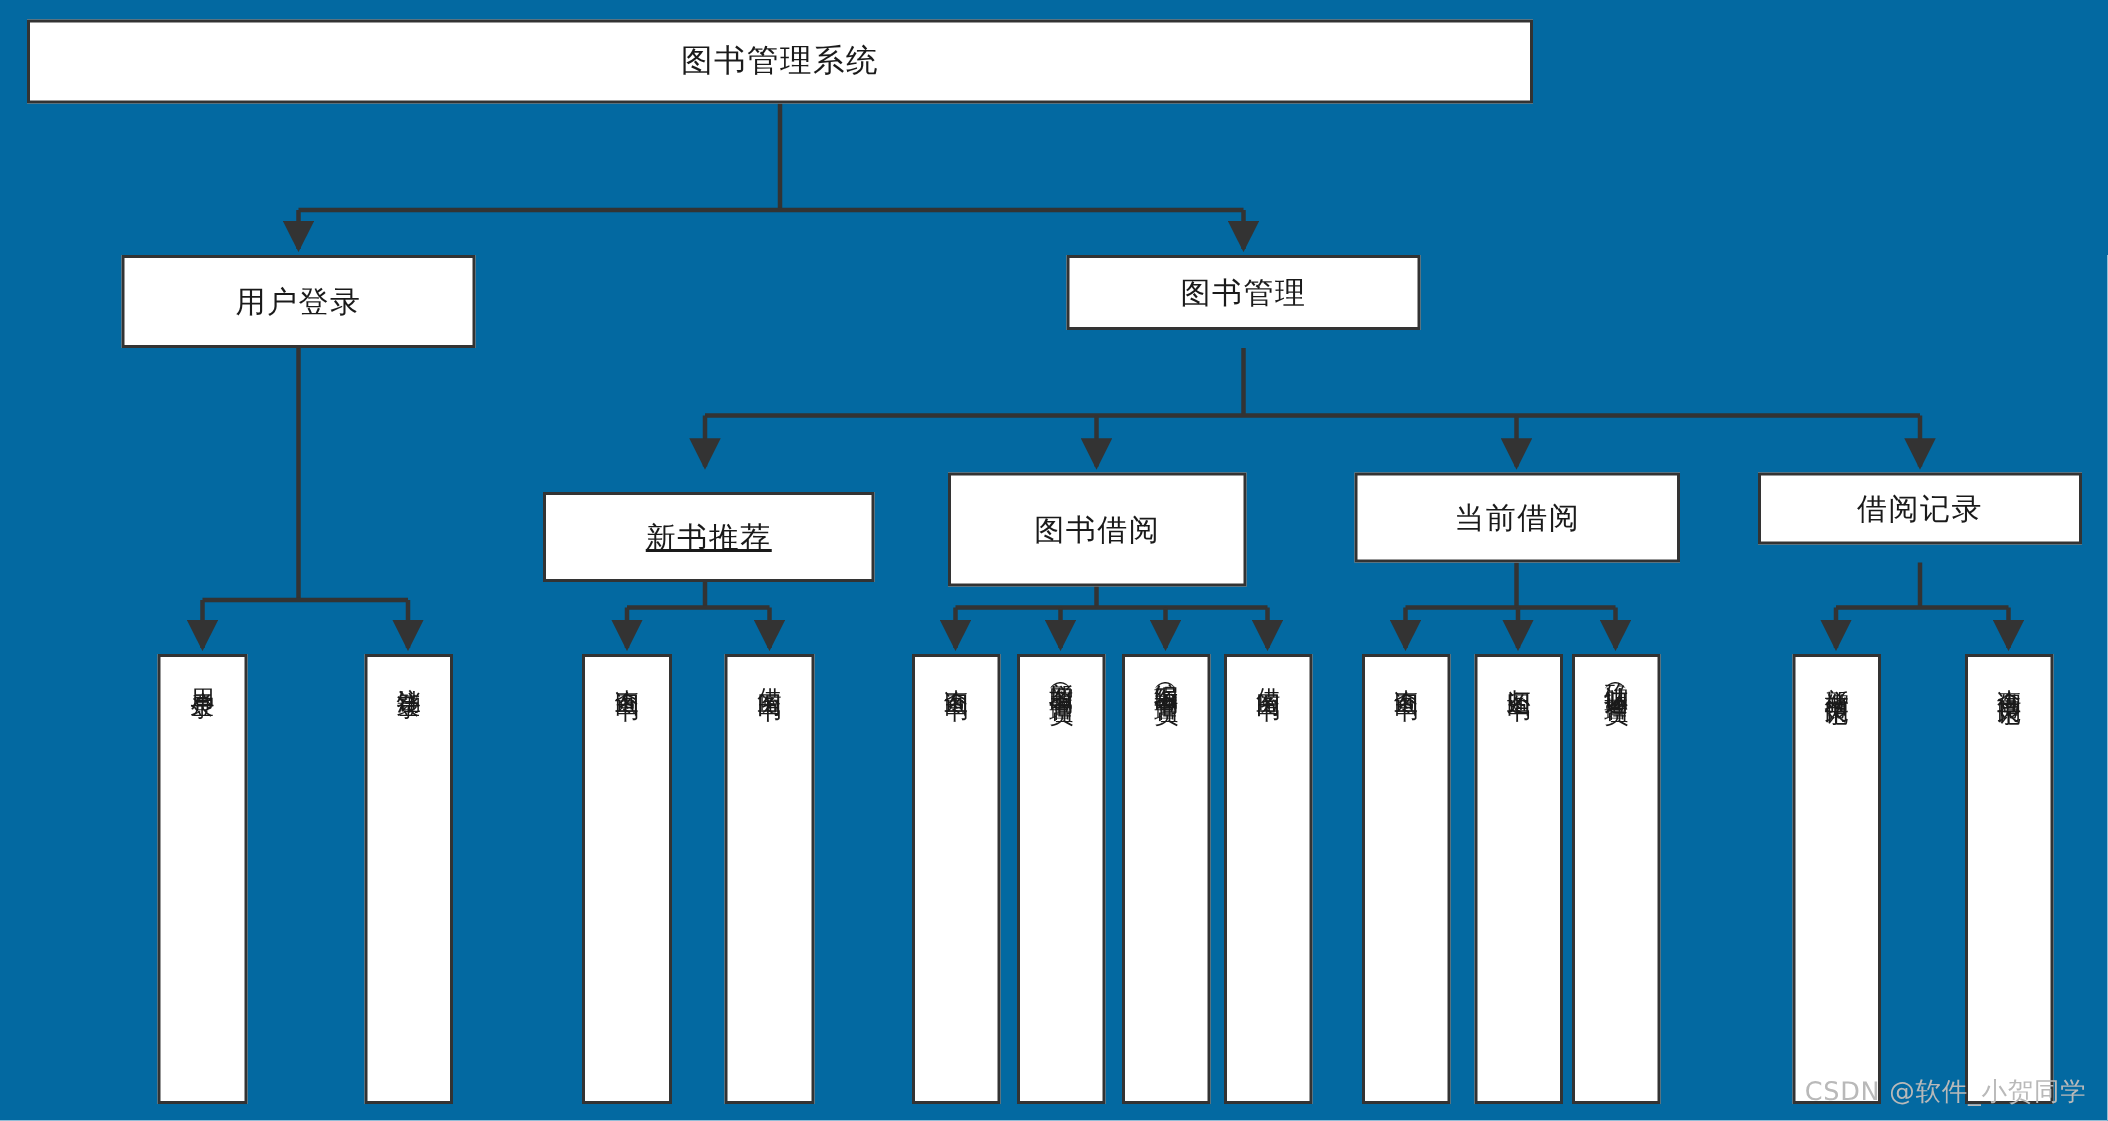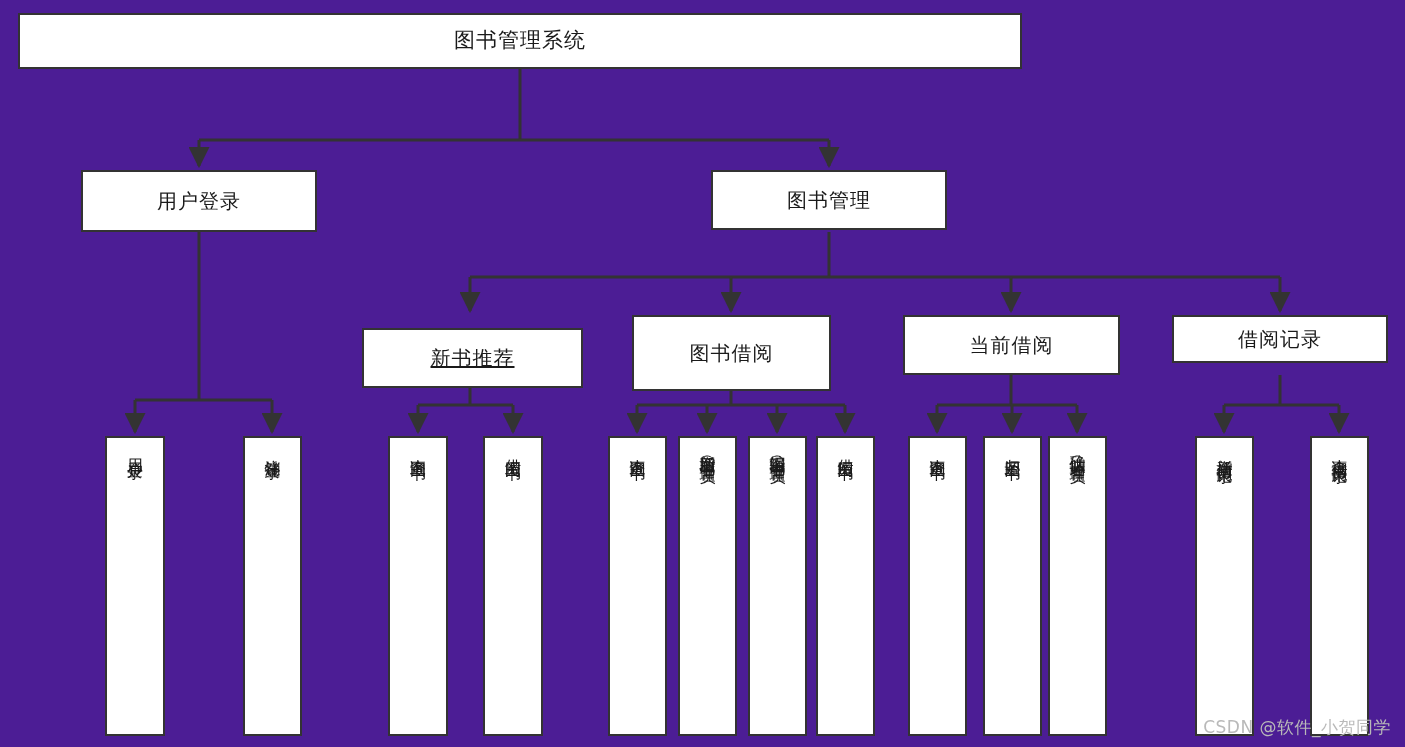--- a/index.html
+++ b/index.html
@@ -4,21 +4,21 @@
 <style>
   html, body {
     margin: 0;
     padding: 0;
     background: #ffffff;
   }
   #canvas {
     position: relative;
     width: 1405px;
     height: 747px;
-    background: #4c1d95;
+    background: #0369a1;
     font-family: "DejaVu Sans", "Liberation Sans", sans-serif;
     overflow: hidden;
   }
   #edges {
     position: absolute;
     left: 0;
     top: 0;
     width: 1405px;
     height: 747px;
     pointer-events: none;
@@ -129,21 +129,21 @@
     </g>
   </svg>
 
   <div class="node level0" style="left: 18px; top: 13px; width: 1004px; height: 56px;">
     <span class="label-h">图书管理系统</span>
   </div>
 
   <div class="node level1" style="left: 81px; top: 170px; width: 236px; height: 62px;">
     <span class="label-h">用户登录</span>
   </div>
-  <div class="node level1" style="left: 711px; top: 170px; width: 236px; height: 60px;">
+  <div class="node level1" style="left: 711px; top: 170px; width: 236px; height: 50px;">
     <span class="label-h">图书管理</span>
   </div>
 
   <div class="node level2" style="left: 362px; top: 328px; width: 221px; height: 60px; text-decoration: underline;">
     <span class="label-h">新书推荐</span>
   </div>
   <div class="node level2" style="left: 632px; top: 315px; width: 199px; height: 76px;">
     <span class="label-h">图书借阅</span>
   </div>
   <div class="node level2" style="left: 903px; top: 315px; width: 217px; height: 60px;">

